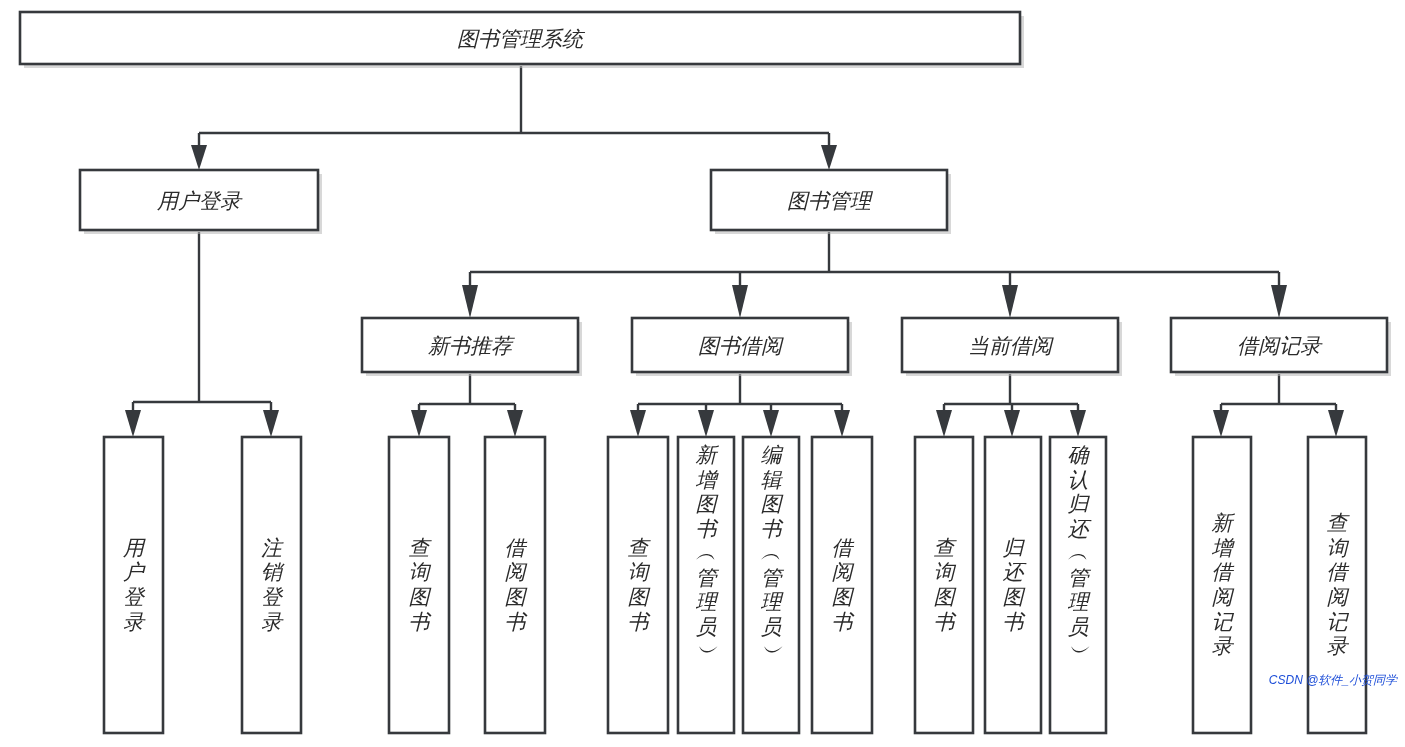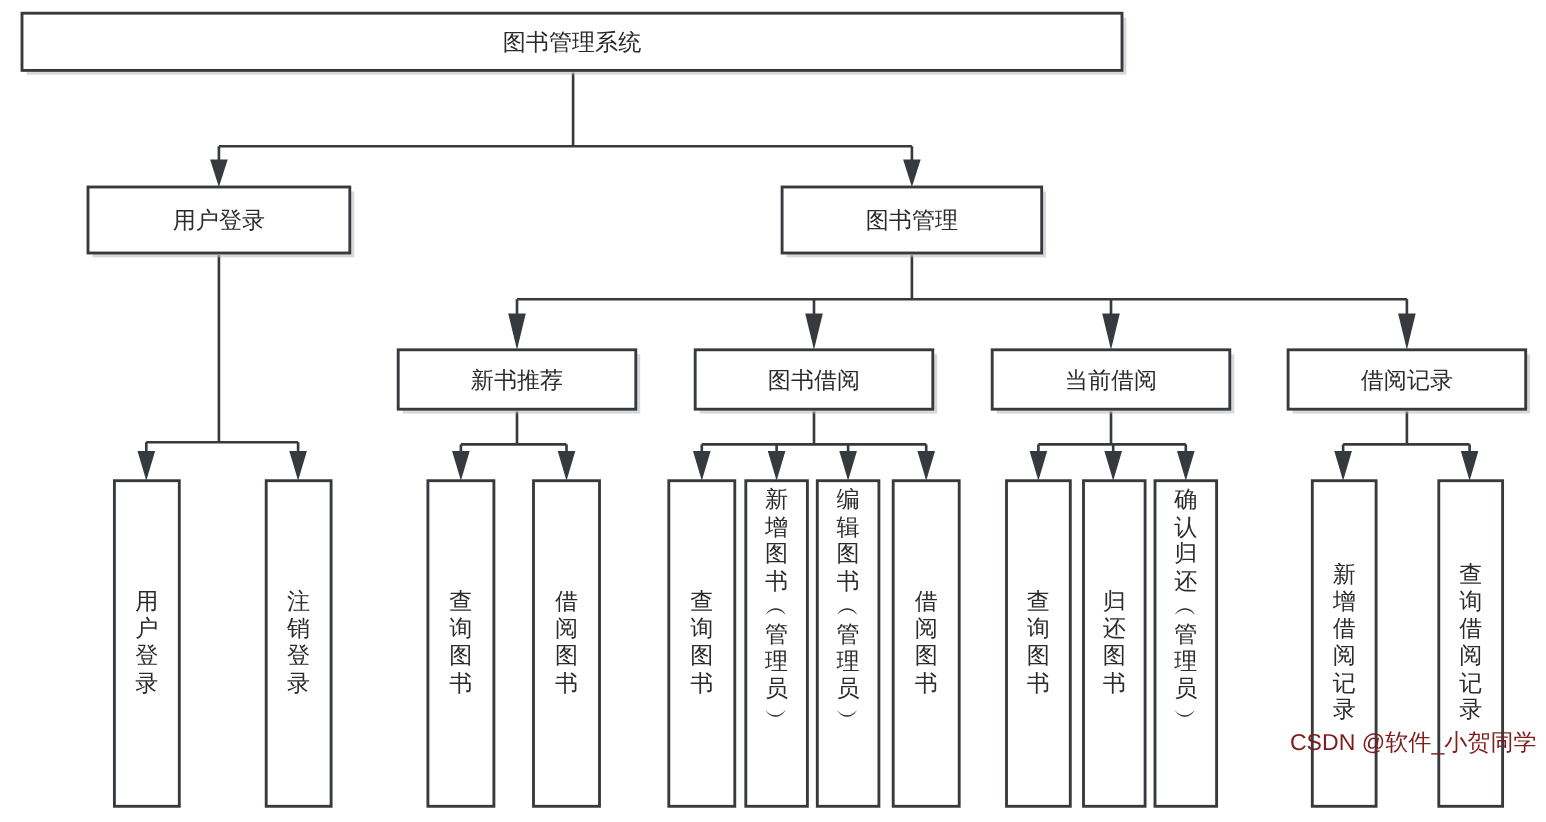--- a/index.html
+++ b/index.html
@@ -11,20 +11,21 @@
     width: 1405px;
     height: 747px;
     font-family: "Liberation Sans", "DejaVu Sans", sans-serif;
     overflow: hidden;
     position: relative;
   }
   #diagram-root {
     position: relative;
     width: 1405px;
     height: 693px;
+    font-style: italic;
   }
   svg.diagram {
     position: absolute;
     top: 0;
     left: 0;
     width: 1405px;
     height: 747px;
   }
   .node-box {
     fill: #ffffff;
@@ -66,22 +67,22 @@
     text-align: center;
     pointer-events: none;
   }
   .vert-text-wrap span {
     display: block;
   }
   .watermark {
     position: absolute;
     right: 8px;
     bottom: 4px;
-    font-size: 21px;
-    color: #7f1d1d;
+    font-size: 12px;
+    color: #1d4ed8;
     font-family: "Liberation Sans", "DejaVu Sans", sans-serif;
     white-space: nowrap;
   }
 </style>
 </head>
 <body>
 
 <div id="diagram-root">
 
   <svg class="diagram" viewBox="0 0 1405 747">

